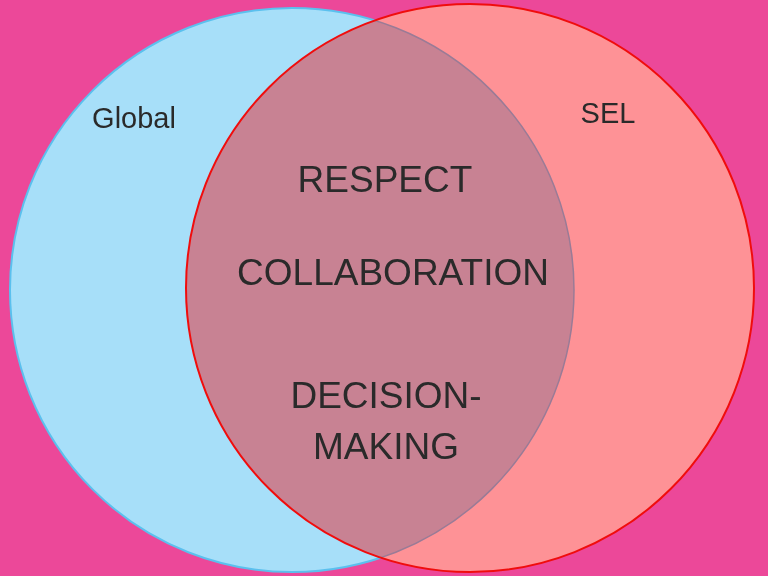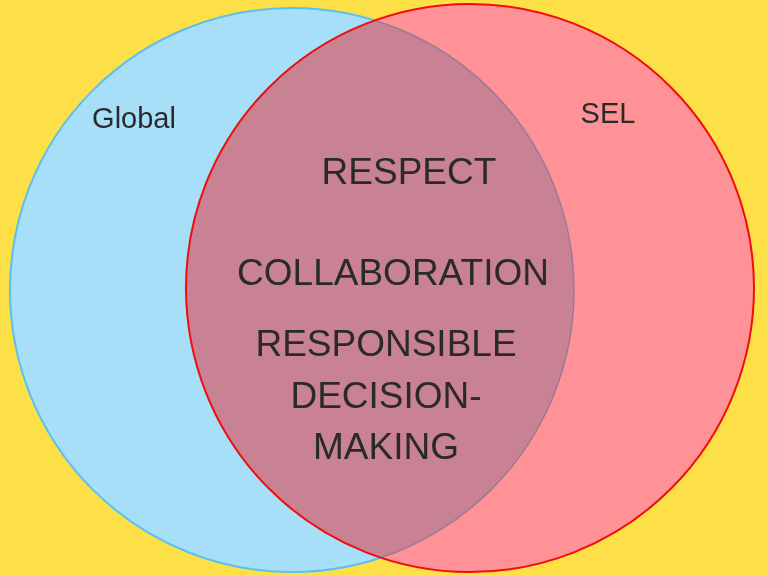--- a/index.html
+++ b/index.html
@@ -1,16 +1,16 @@
 <!DOCTYPE html>
 <html><head>
   <meta charset="utf-8">
   <style>
     html, body { margin: 0; padding: 0; background: #ffffff; }
-    .stage { position: relative; width: 768px; height: 576px; overflow: hidden; background: #fde047; }
+    .stage { position: relative; width: 768px; height: 576px; overflow: hidden; background: #ec4899; }
     svg.venn { position: absolute; left: 0; top: 0; }
     .label {
       position: absolute;
       font-family: "Liberation Sans", "DejaVu Sans", sans-serif;
       color: #2a2a2a;
       text-align: center;
       white-space: nowrap;
       transform: translate(-50%, -50%);
       line-height: 1;
     }
@@ -41,18 +41,17 @@
       </clipPath>
     </defs>
 
     <circle cx="470" cy="288" r="284" fill="none" stroke="#f00d0d" stroke-width="2"></circle>
   </svg>
 
   <div class="label set-label" style="left:134px; top:118px;">Global</div>
 
   <div class="label set-label" style="left:608px; top:113px;">SEL</div>
 
-  <div class="label overlap-item" style="left:385px; top:171px;margin-left:24px;">RESPECT</div>
+  <div class="label overlap-item" style="left:385px; top:179px;">RESPECT</div>
   <div class="label overlap-item" style="left:385px; top:272px;margin-left:8px;">COLLABORATION</div>
-  <div class="label overlap-item" style="left:386px; top:343px;">RESPONSIBLE</div>
   <div class="label overlap-item" style="left:386px; top:395px;">DECISION-</div>
   <div class="label overlap-item" style="left:386px; top:446px;">MAKING</div>
 </div>
 
 </body></html>

